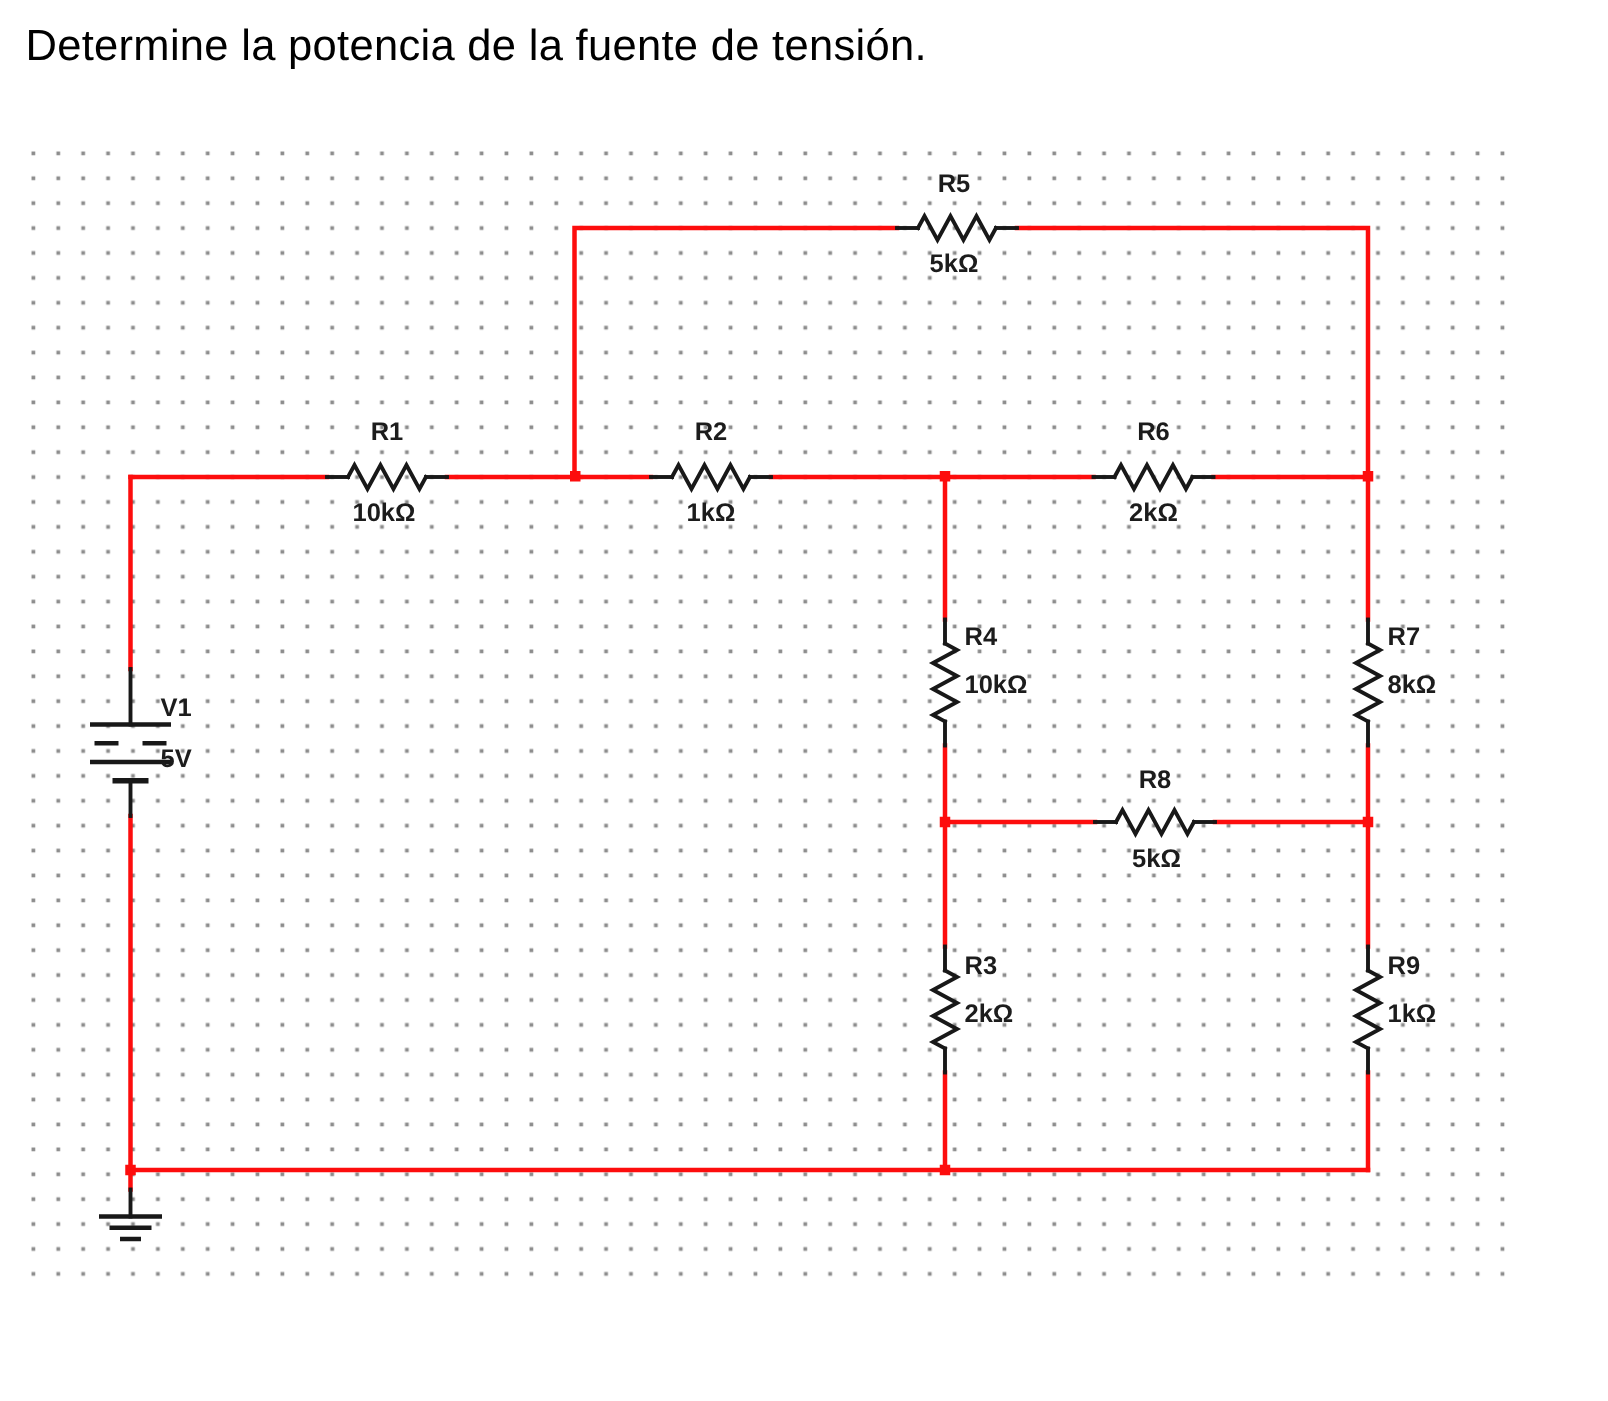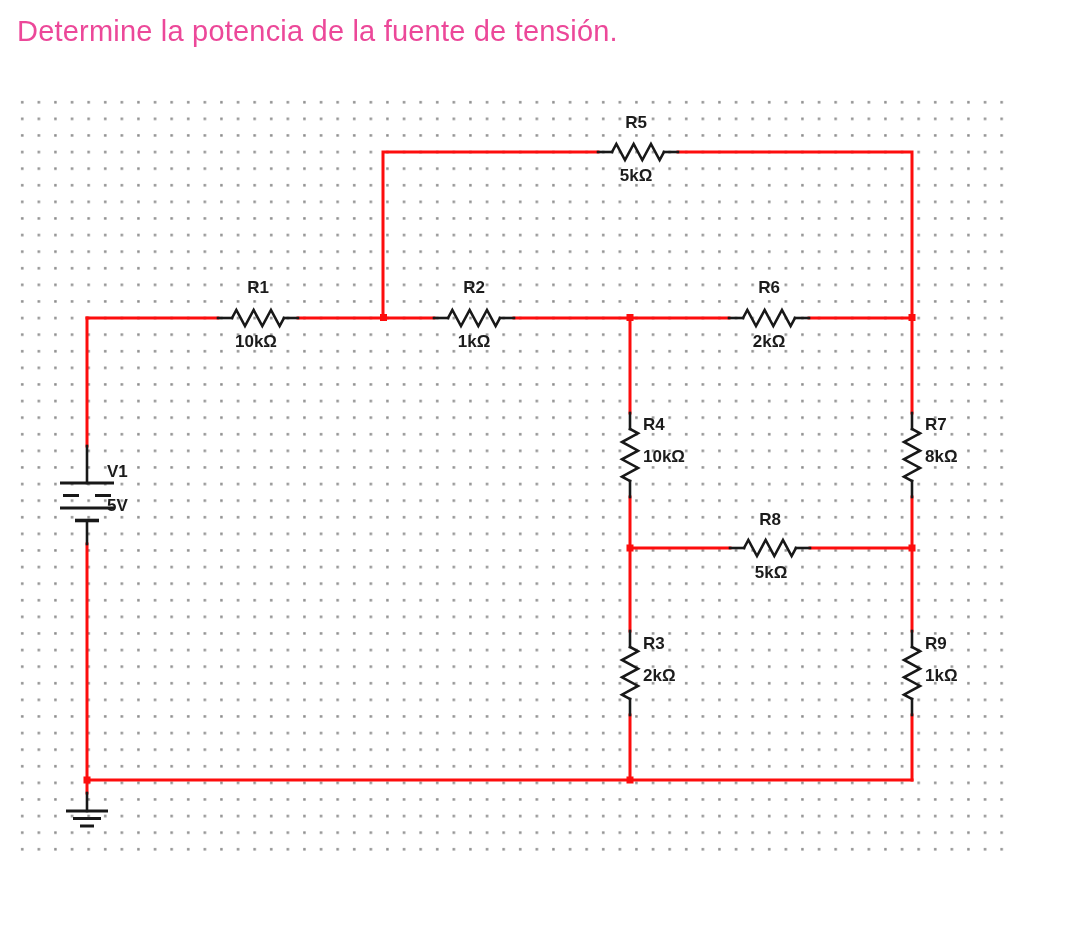--- a/index.html
+++ b/index.html
@@ -13,21 +13,21 @@
     height: 934px;
     font-family: "Liberation Sans", sans-serif;
     overflow: hidden;
   }
   .title {
     position: absolute;
     left: 17px;
     top: 15px;
     font-size: 29px;
     font-weight: 400;
-    color: #ec4899;
+    color: #000000;
     letter-spacing: 0.2px;
     white-space: nowrap;
   }
   svg.schematic {
     position: absolute;
     left: 0;
     top: 0;
   }
   .wire {
     stroke: var(--wire, #fd0d0d);

